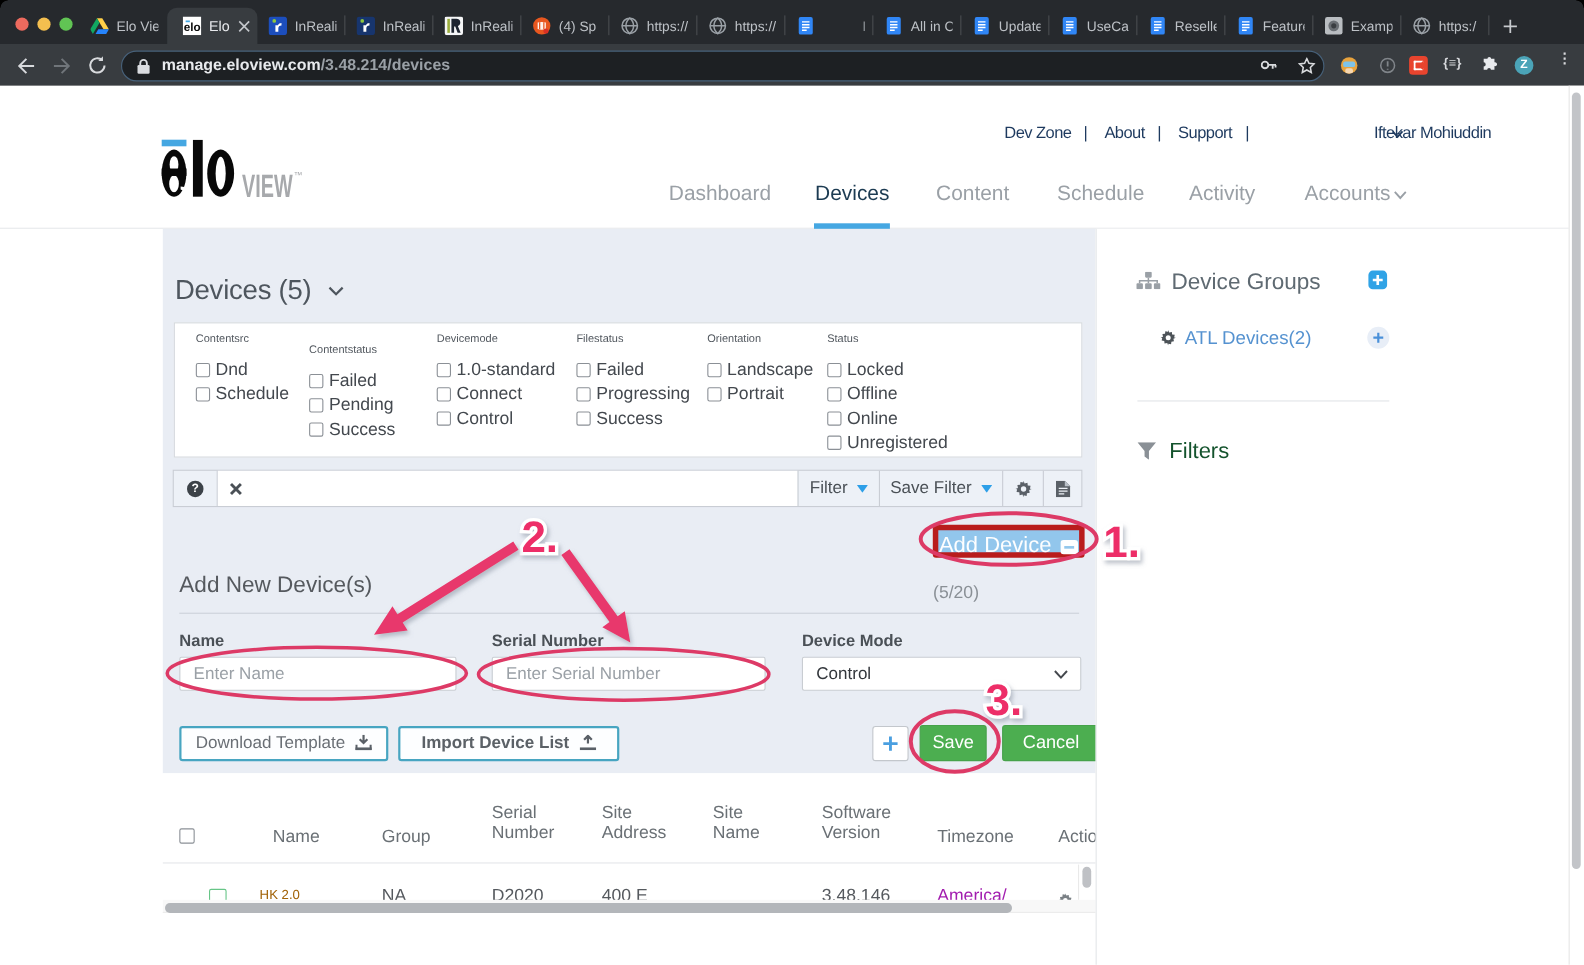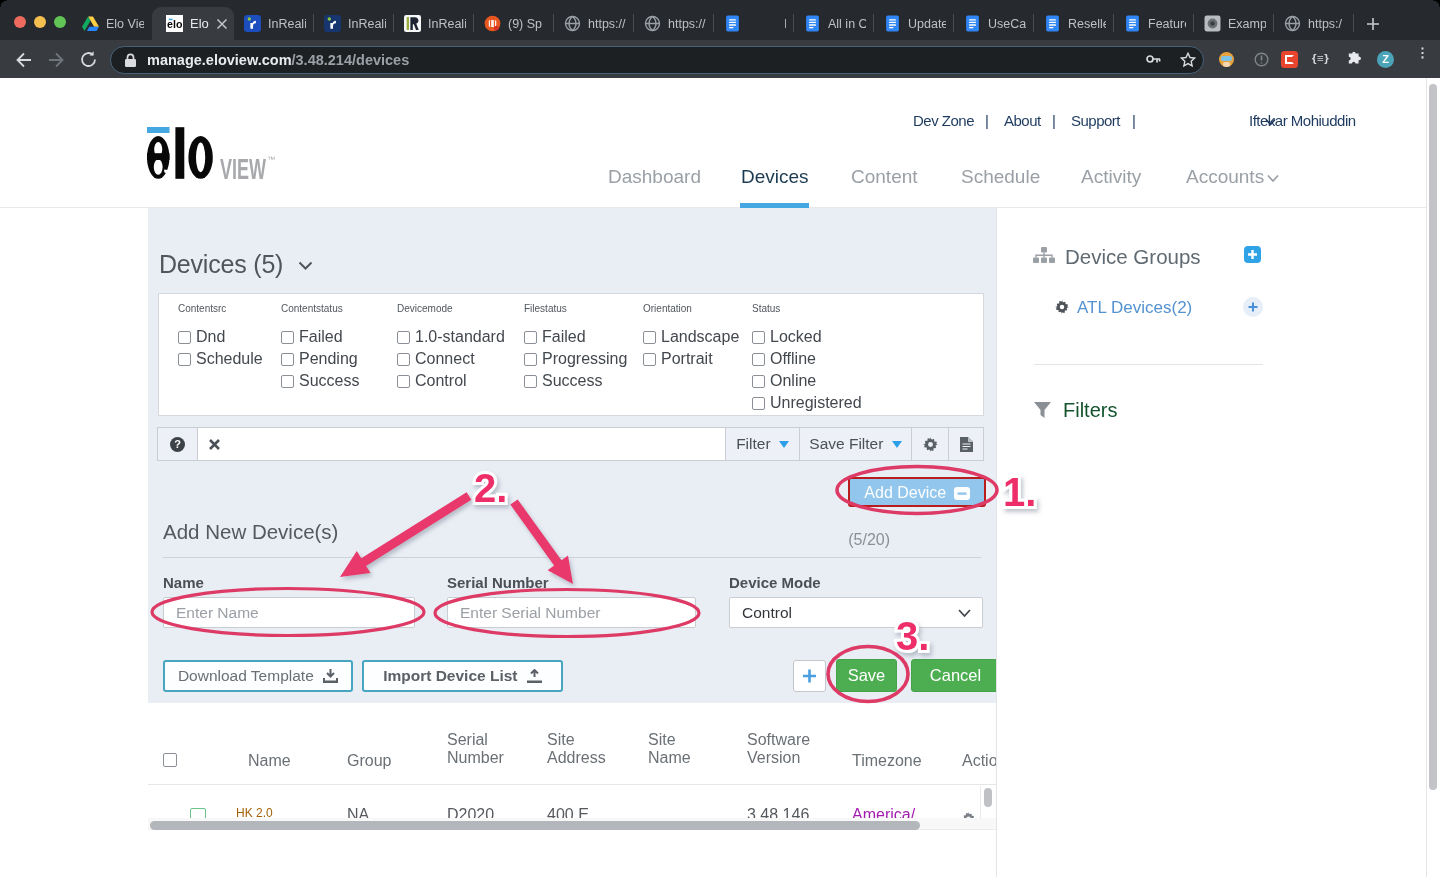--- a/index.html
+++ b/index.html
@@ -93,21 +93,21 @@
       </svg>
       <span>InRealit</span>
     </div>
 <div class="tab" style="left:484px;width:62px;">
       <svg class="fav" viewBox="0 0 16 16">
         <circle cx="8" cy="8" r="7.4" fill="#e8571f"></circle>
         <path d="M4.5 5.2c2-.8 5-.8 7 0v5.6c-2 .8-5 .8-7 0z" fill="#fff" opacity=".92"></path>
         <path d="M6.2 5v6M9.8 5v6" stroke="#e8571f" stroke-width="1.1"></path>
         <circle cx="11.6" cy="12.4" r="2.2" fill="#d93025"></circle>
       </svg>
-      <span>(9) Sp</span>
+      <span>(4) Sp</span>
     </div>
 <div class="tab" style="left:564px;width:62px;">
       <svg class="fav" viewBox="0 0 16 16">
         <circle cx="8" cy="8" r="6.6" fill="none" stroke="#9aa0a6" stroke-width="1.3"></circle>
         <path d="M1.4 8h13.2M8 1.4c-4.4 3.6-4.4 9.6 0 13.2 4.4-3.6 4.4-9.6 0-13.2z" fill="none" stroke="#9aa0a6" stroke-width="1.3"></path>
       </svg>
       <span>https://</span>
     </div>
 <div class="tab" style="left:644px;width:62px;">
       <svg class="fav" viewBox="0 0 16 16">
@@ -294,21 +294,21 @@
   <svg width="15" height="10" viewBox="0 0 15 10" style="margin-left:8px;vertical-align:2px">
       <path d="M1.5 1.5l6 6 6-6" fill="none" stroke="#4e565e" stroke-width="2"></path>
     </svg></div>
 
 <div class="whitebox" style="left:158px;top:293px;width:826px;height:123px;"></div>
 <div class="abs" style="left:178px;top:303px;">
   <div class="colhead">Contentsrc</div>
   <div class="cbrow"><span class="cb"></span>Dnd</div>
   <div class="cbrow"><span class="cb"></span>Schedule</div>
 </div>
-<div class="abs" style="left:281px;top:303px;">
+<div class="abs" style="left:281px;top:313px;">
   <div class="colhead">Contentstatus</div>
   <div class="cbrow"><span class="cb"></span>Failed</div>
   <div class="cbrow"><span class="cb"></span>Pending</div>
   <div class="cbrow"><span class="cb"></span>Success</div>
 </div>
 <div class="abs" style="left:397px;top:303px;">
   <div class="colhead">Devicemode</div>
   <div class="cbrow"><span class="cb"></span>1.0-standard</div>
   <div class="cbrow"><span class="cb"></span>Connect</div>
   <div class="cbrow"><span class="cb"></span>Control</div>
@@ -355,21 +355,21 @@
   </div>
   <div style="width:35px;border-left:1px solid #c9cdd4;display:flex;align-items:center;justify-content:center;">
     <svg width="13" height="15" viewBox="0 0 13 15">
         <path d="M0 0h8l5 5v10H0z" fill="#5a6067"></path>
         <path d="M8 0l5 5H8z" fill="#b9c0c8"></path>
         <path d="M2.5 7h8M2.5 9.5h8M2.5 12h5" stroke="#edf1f7" stroke-width="1.1"></path>
       </svg>
   </div>
 </div>
 
-<div class="abs" style="left:848px;top:477px;width:138px;height:30px;background:#92c6ec;border:2px solid #b91c1c;border-radius:3px;color:#fdfeff;font-size:16px;text-align:center;line-height:28px;">Add Device
+<div class="abs" style="left:848px;top:477px;width:138px;height:30px;background:#92c6ec;border:5px solid #b91c1c;border-radius:3px;color:#fdfeff;font-size:20px;text-align:center;line-height:28px;">Add Device
   <svg width="16" height="13" viewBox="0 0 16 13" style="vertical-align:-2px;margin-left:3px">
       <rect x="0" y="0" width="16" height="13" rx="3" fill="#fdfeff"></rect>
       <rect x="3.5" y="5.4" width="9" height="2.4" fill="#92c6ec"></rect>
     </svg>
 </div>
 
 <div class="abs" style="left:163px;top:520px;font-size:20.5px;color:#55595e;">Add New Device(s)</div>
 <div class="abs" style="left:0;top:531px;width:890px;text-align:right;font-size:16px;color:#8a9096;">(5/20)</div>
 <div class="abs" style="left:163px;top:557px;width:818px;height:1px;background:#cdd2da;"></div>
 <div class="flabel" style="left:163px;top:574px;">Name</div>

